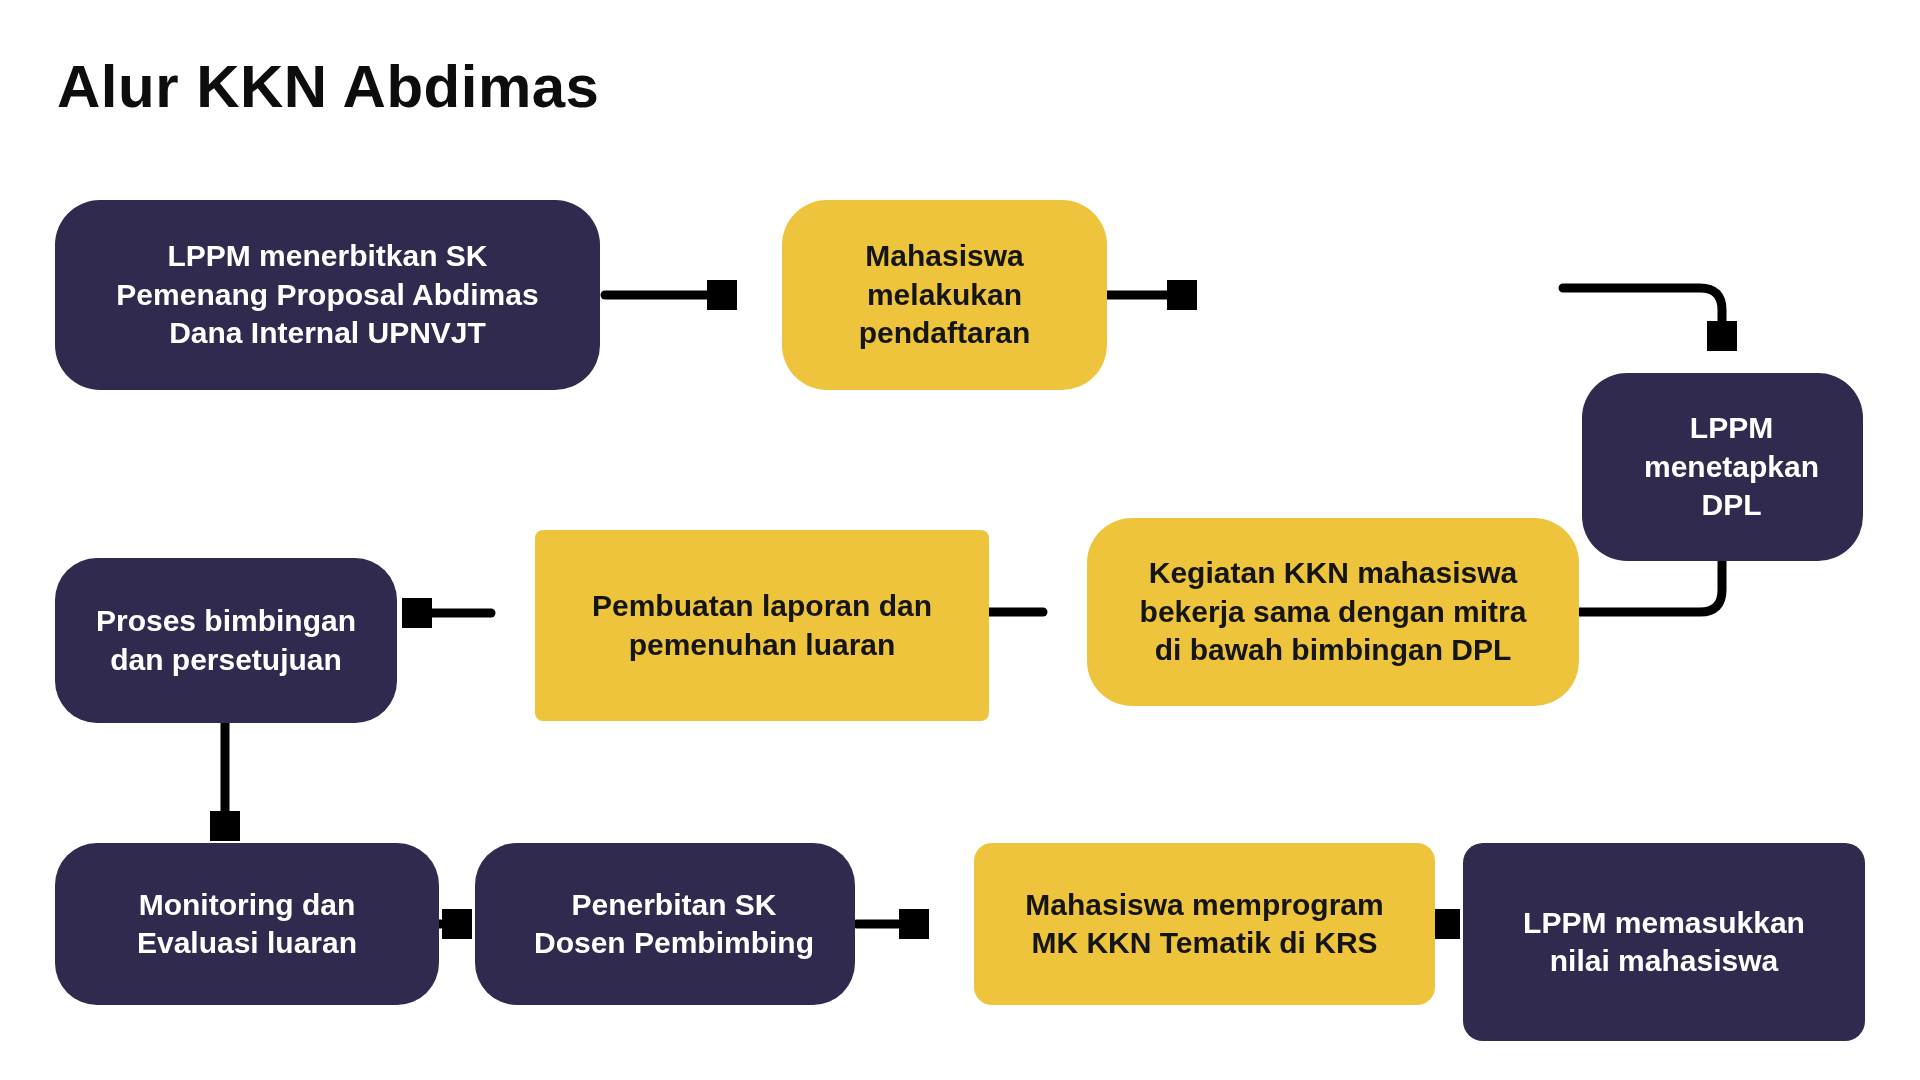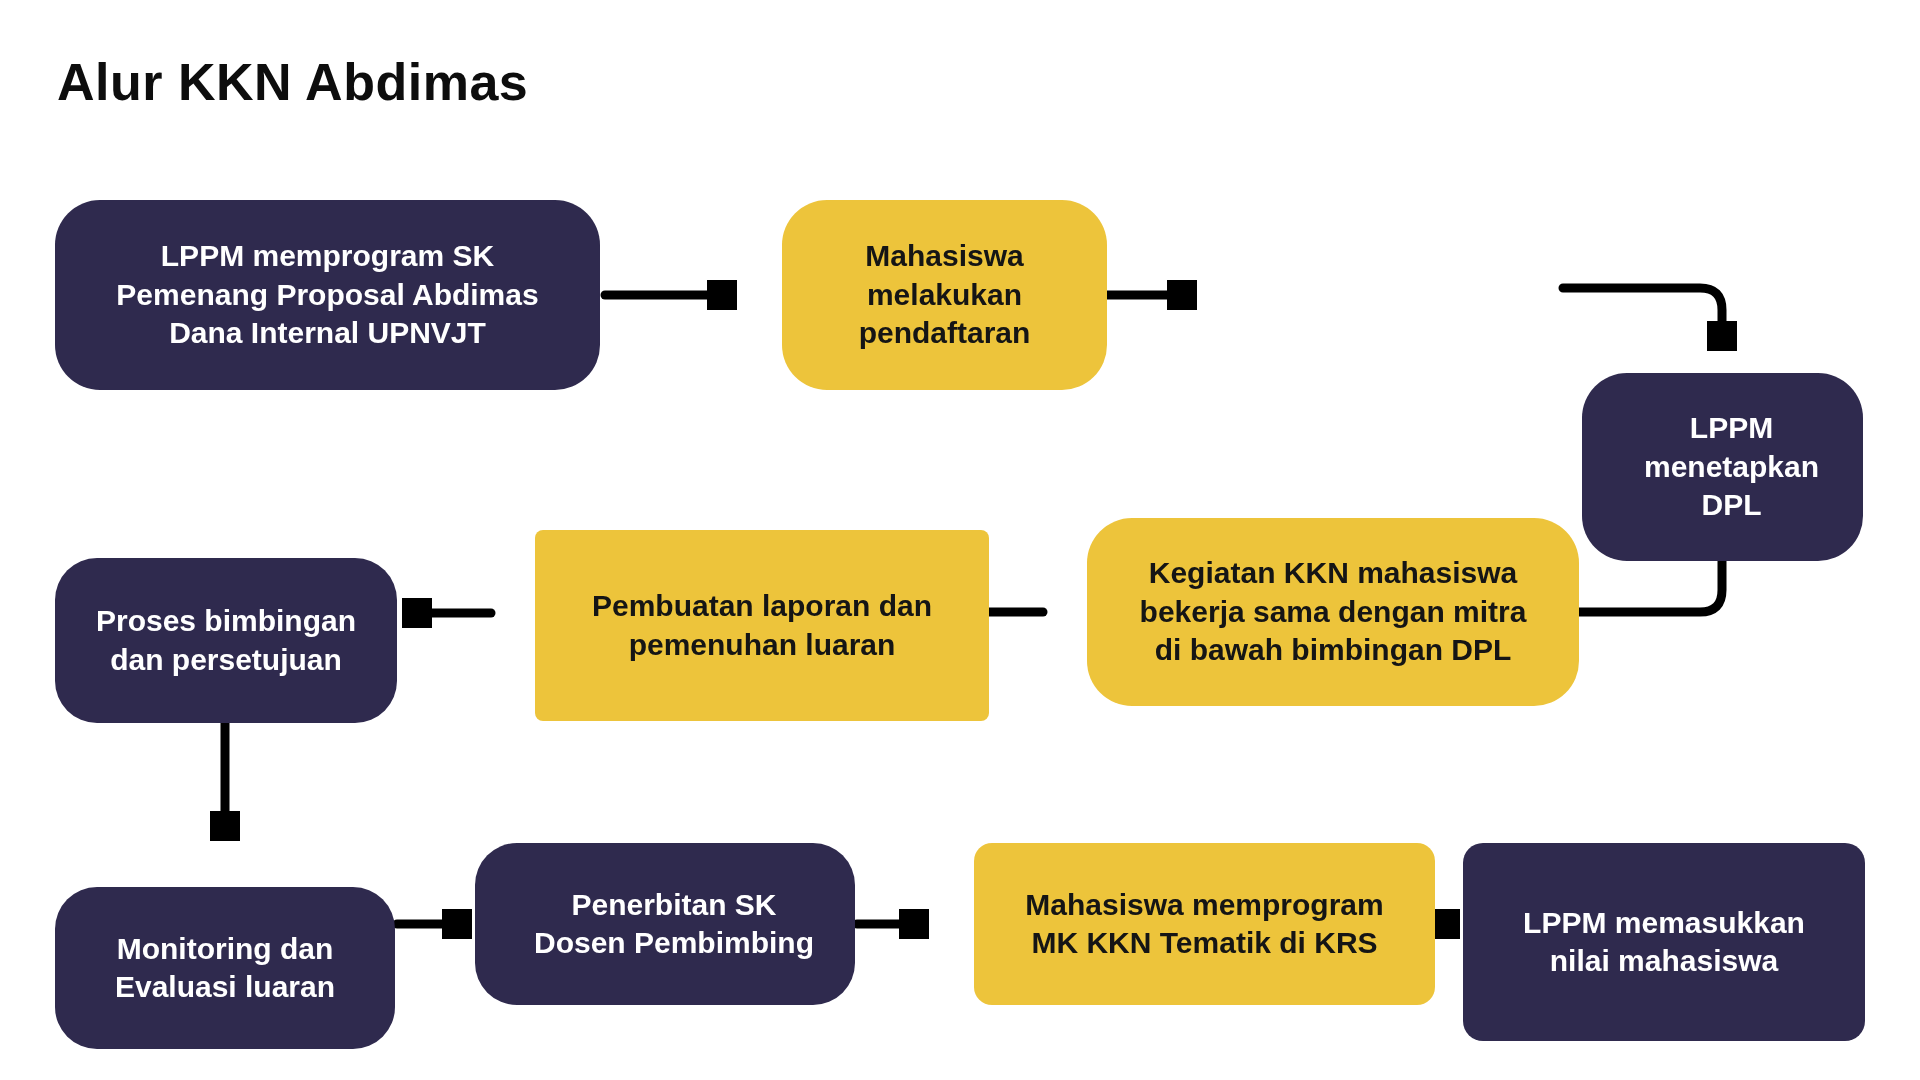--- a/index.html
+++ b/index.html
@@ -12,21 +12,21 @@
     width: 1920px;
     height: 1080px;
     background: var(--bg, #ffffff);
     font-family: "Liberation Sans", sans-serif;
     overflow: hidden;
   }
   .page-title {
     position: absolute;
     left: 57px;
     top: 52px;
-    font-size: 52px;
+    font-size: 60px;
     font-weight: bold;
     letter-spacing: 0.5px;
     color: var(--title-color, #0d0d0d);
   }
   .arrow-layer {
     position: absolute;
     left: 0;
     top: 0;
     width: 1920px;
     height: 1080px;
@@ -60,21 +60,21 @@
   .node.yellow .label { color: var(--text-dark, #151515); }
 
   
   #node-1  { left:   55px; top: 200px; width: 545px; height: 190px; }
   #node-2  { left:  740px; top: 200px; width: 325px; height: 190px; }
   #node-3  { left: 1200px; top: 195px; width: 365px; height: 190px; }
   #node-4  { left: 1582px; top: 373px; width: 281px; height: 188px; padding-left: 36px; }
   #node-5  { left: 1045px; top: 518px; width: 492px; height: 188px; }
   #node-6  { left:  493px; top: 530px; width: 454px; height: 191px; border-radius: 8px; }
   #node-7  { left:   55px; top: 558px; width: 342px; height: 165px; border-radius: 42px; }
-  #node-8  { left:   55px; top: 843px; width: 340px; height: 162px; border-radius: 42px; margin-top: 44px; }
+  #node-8  { left:   55px; top: 843px; width: 384px; height: 162px; border-radius: 42px; }
   #node-9  { left:  475px; top: 843px; width: 380px; height: 162px; border-radius: 42px; padding-left: 36px; }
   #node-10 { left:  932px; top: 843px; width: 461px; height: 162px; border-radius: 18px; }
   #node-11 { left: 1463px; top: 843px; width: 402px; height: 198px; border-radius: 20px; }
 </style>
 </head>
 <body>
 
 <div class="canvas">
 
   <div class="page-title">Alur KKN Abdimas</div>
@@ -91,21 +91,21 @@
     <path d="M1722,548 L1722,590 Q1722,612 1700,612 L1550,612" marker-end="url(#ah)"></path>
     <path d="M1043,612 L961,612" marker-end="url(#ah)"></path>
     <path d="M491,613 L411,613" marker-end="url(#ah)"></path>
     <path d="M225,697 L225,832" marker-end="url(#ah)"></path>
     <path d="M397,924 L463,924" marker-end="url(#ah)"></path>
     <path d="M857,924 L920,924" marker-end="url(#ah)"></path>
     <path d="M1394,924 L1451,924" marker-end="url(#ah)"></path>
   </svg>
 
   <div id="node-1" class="node navy">
-    <span class="label">LPPM memprogram SK
+    <span class="label">LPPM menerbitkan SK
 Pemenang Proposal Abdimas
 Dana Internal UPNVJT</span>
   </div>
   <div id="node-2" class="node yellow">
     <span class="label">Mahasiswa
 melakukan
 pendaftaran</span>
   </div>
   <div id="node-4" class="node navy">
     <span class="label">LPPM

